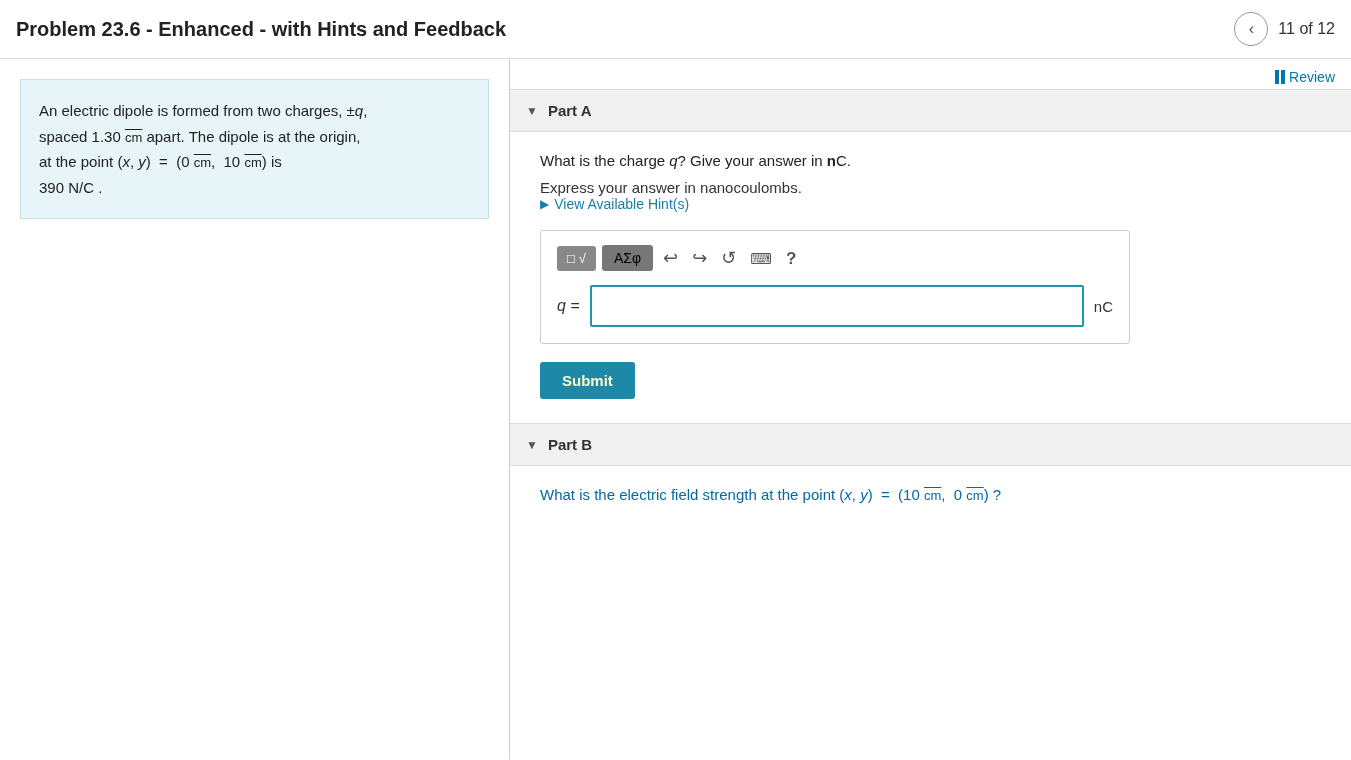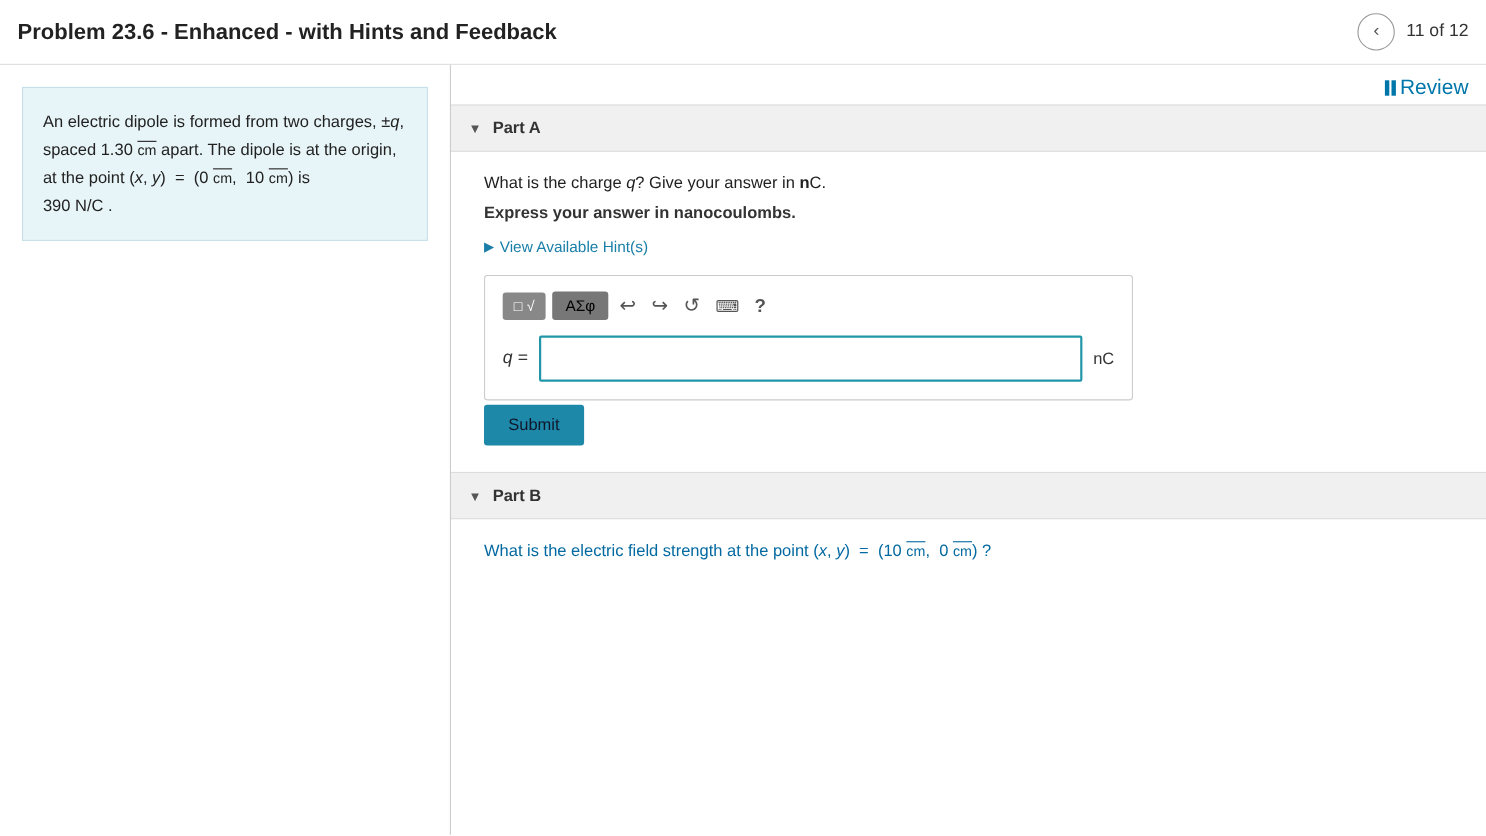--- a/index.html
+++ b/index.html
@@ -50,21 +50,21 @@
     }
 
     
     .main-layout {
       display: flex;
       height: calc(760px - 60px);
     }
 
     
     .left-panel {
-      width: 410px;
+      width: 510px;
       padding: 20px 20px 20px 20px;
       flex-shrink: 0;
       border-right: 1px solid #ccc;
     }
     .problem-box {
       background: #e8f5f8;
       border: 1px solid #c5e0e8;
       padding: 18px 18px;
       font-size: 15px;
       line-height: 1.7;
@@ -80,21 +80,21 @@
 
     
     .review-bar {
       display: flex;
       justify-content: flex-end;
       padding: 10px 16px 4px 16px;
     }
     .review-link {
       color: #0077aa;
       text-decoration: none;
-      font-size: 19px;
+      font-size: 14px;
       display: flex;
       align-items: center;
       gap: 4px;
       cursor: pointer;
     }
     .review-icon {
       display: inline-flex;
       gap: 2px;
     }
     .review-icon span {
@@ -130,23 +130,22 @@
     .part-content {
       padding: 20px 30px 24px 30px;
     }
 
     .question-text {
       font-size: 15px;
       margin-bottom: 10px;
       color: #222;
     }
     .question-bold {
-      font-weight: bold;
-      font-size: 15px;
-      margin-bottom: 14px;
+      font-weight: normal;
+      font-size: 15px;
     }
 
     .hint-link {
       color: #1a7fa8;
       font-size: 14px;
       display: flex;
       align-items: center;
       gap: 5px;
       cursor: pointer;
       text-decoration: none;
@@ -224,27 +223,28 @@
     }
     .unit-label {
       font-size: 15px;
       color: #333;
       white-space: nowrap;
     }
 
     
     .submit-btn {
       background: #1e88a8;
-      color: #0f172a;
+      color: #fef9c3;
       border: none;
       border-radius: 3px;
       padding: 10px 22px;
       font-size: 15px;
       cursor: pointer;
-      margin-top: 4px;
+      margin-top: 18px;
+      font-weight: bold;
     }
 
     
     .part-b-content {
       padding: 20px 30px 20px 30px;
       font-size: 15px;
       color: #0369a1;
     }
 
     

